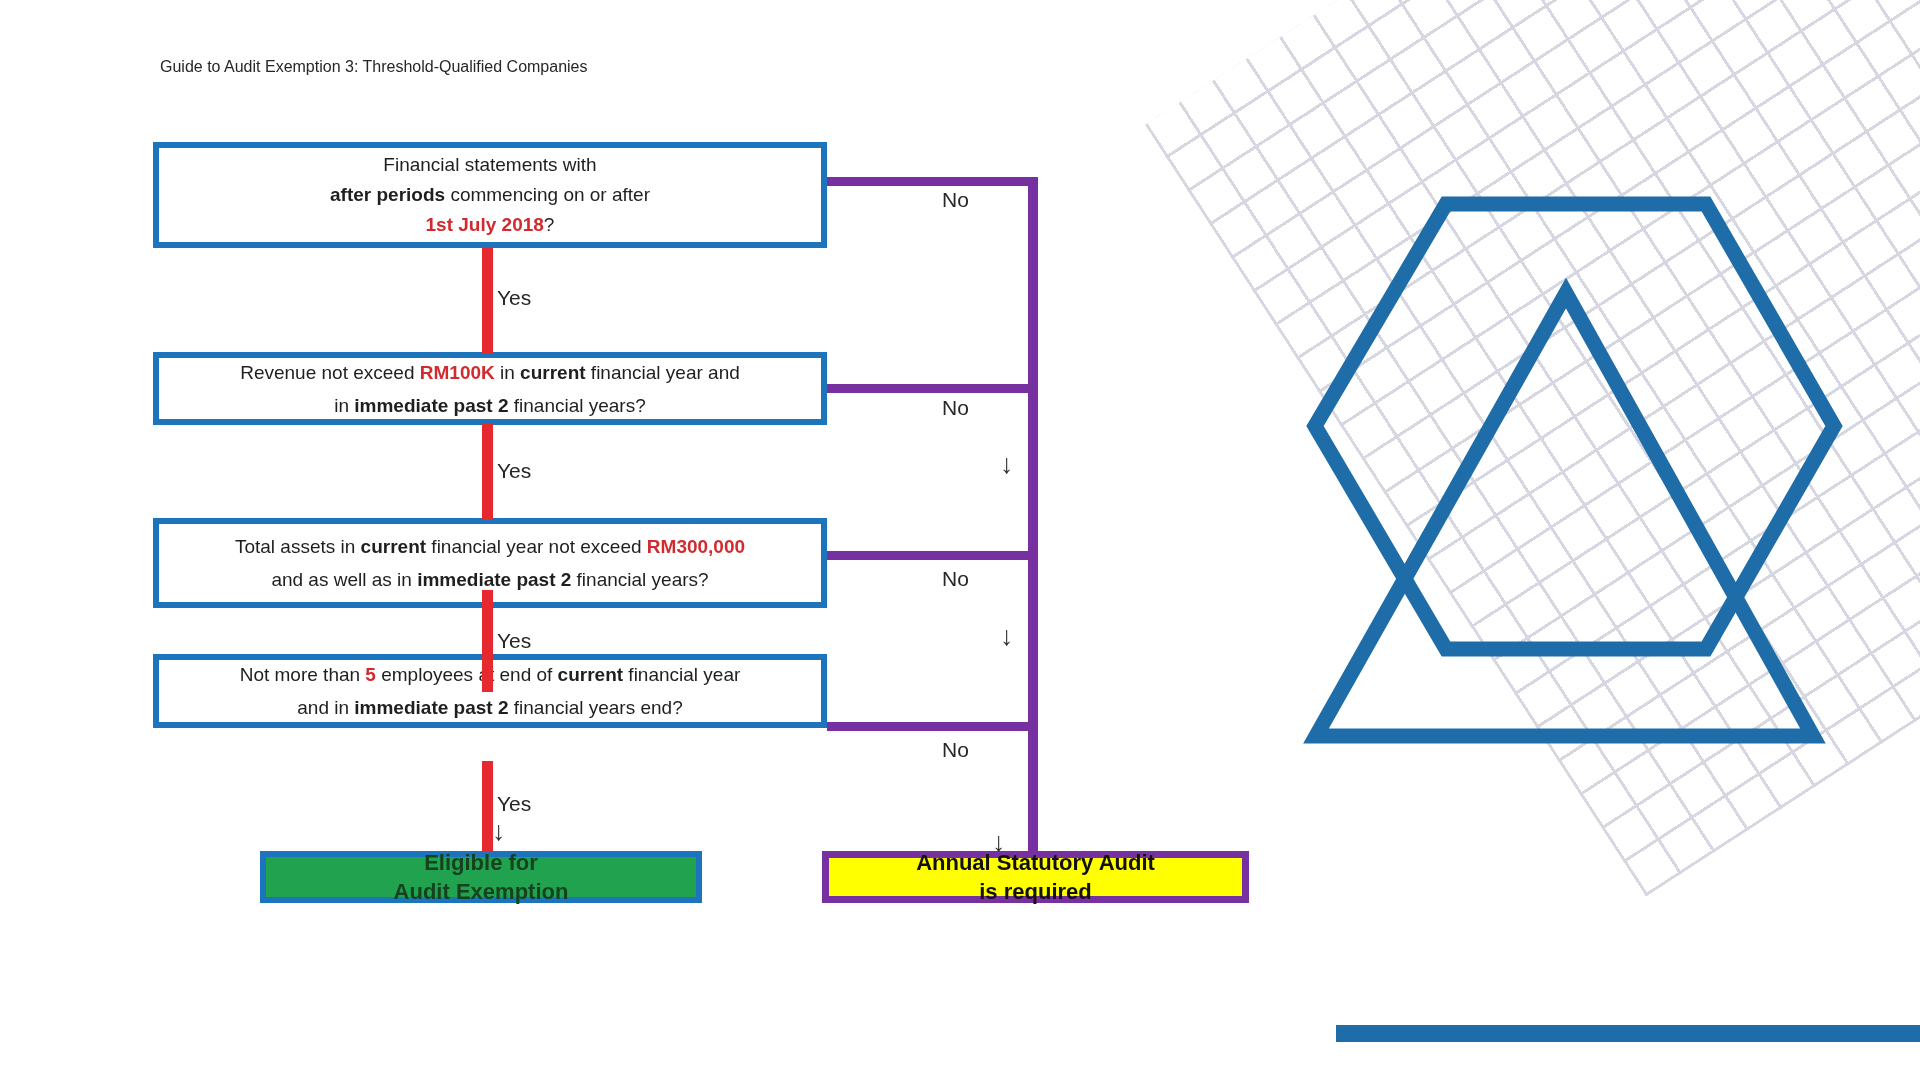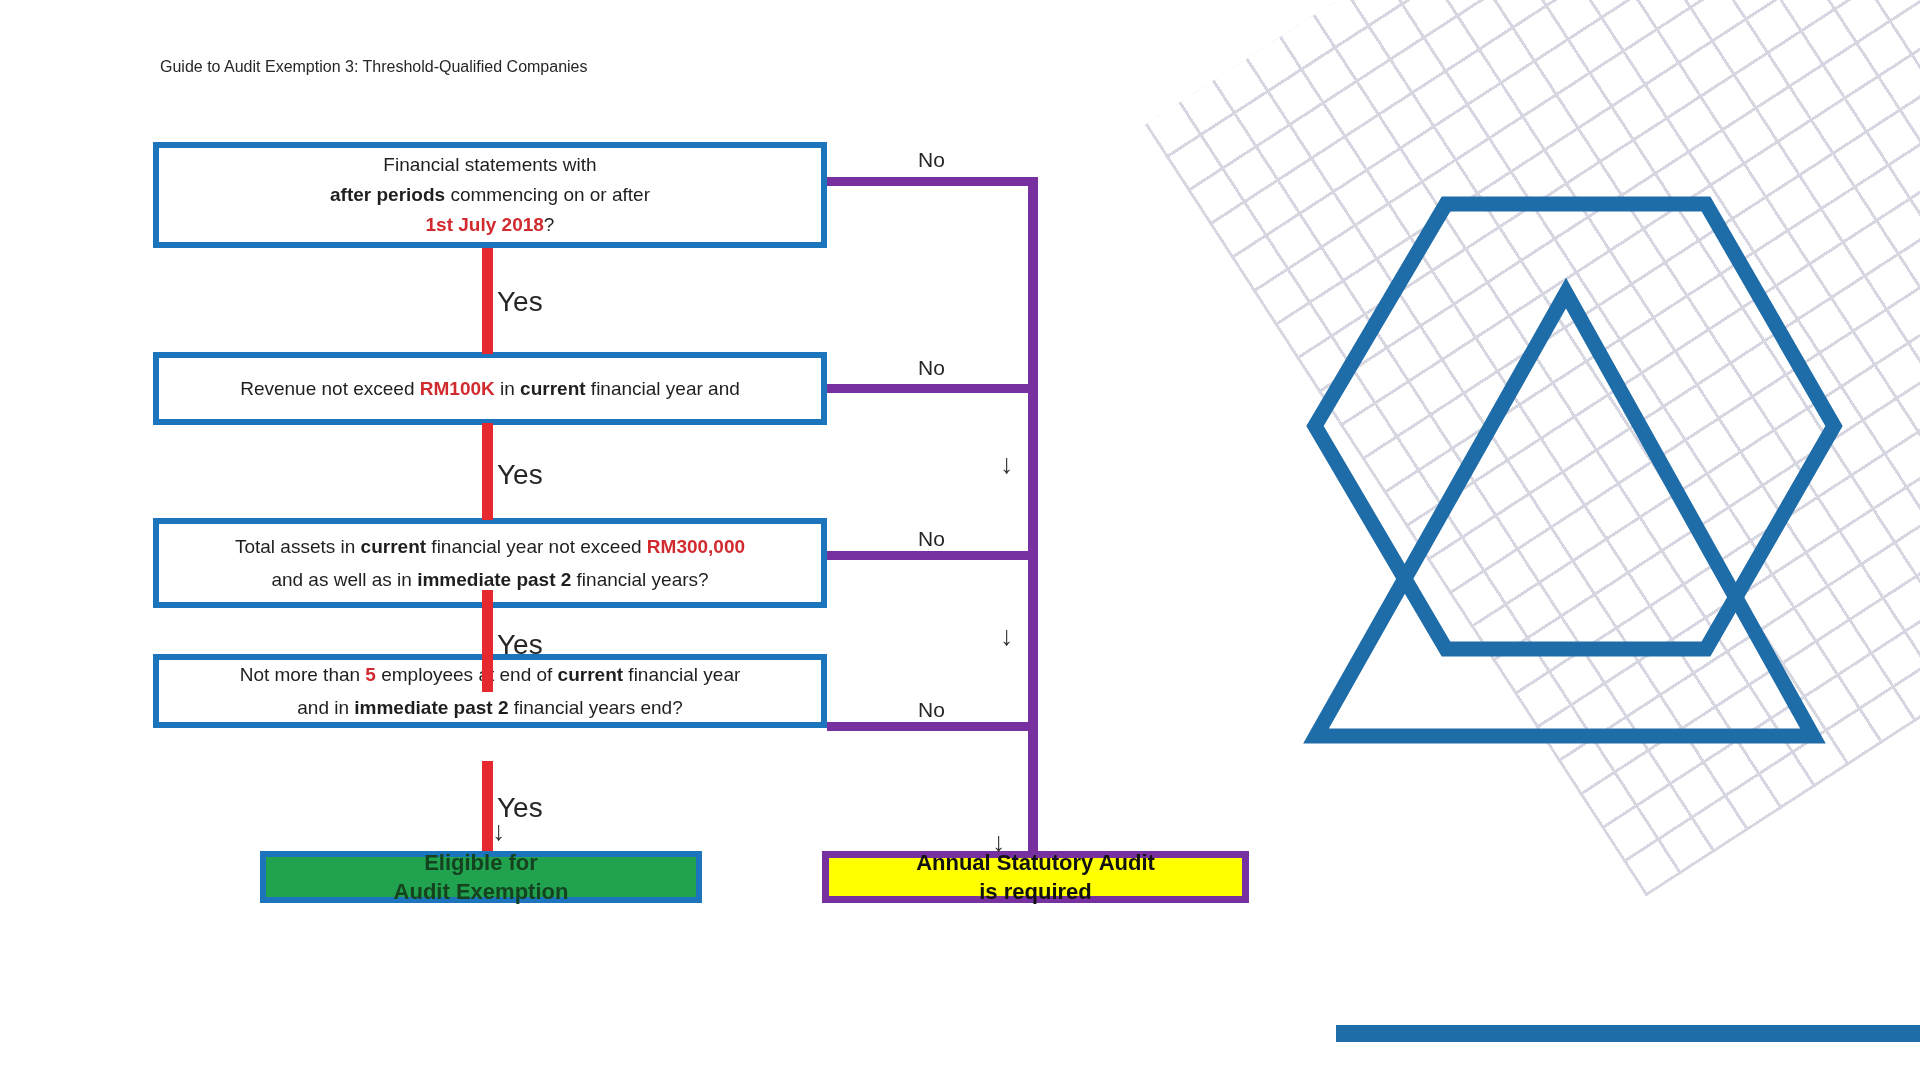--- a/index.html
+++ b/index.html
@@ -51,23 +51,23 @@
   #r1{top:248px;height:106px;}
   #r2{top:423px;height:97px;}
   #r3{top:590px;height:102px;}
   #r4{top:761px;height:92px;}
   .p-h{position:absolute;left:827px;width:211px;height:9px;background:var(--connector-purple);z-index:2;}
   #ph1{top:177px;}
   #ph2{top:384px;}
   #ph3{top:551px;}
   #ph4{top:722px;}
   #p-trunk{position:absolute;left:1028px;top:177px;width:10px;height:674px;background:var(--connector-purple);z-index:2;}
-  .yes{position:absolute;left:497px;font-size:28px;color:#262626;z-index:3;}
+  .yes{position:absolute;left:497px;font-size:21px;color:#262626;z-index:3;}
   #yes1{top:286px;} #yes2{top:459px;} #yes3{top:629px;} #yes4{top:792px;}
-  .no{position:absolute;left:918px;width:75px;text-align:left;font-size:21px;color:#262626;z-index:3;}
+  .no{position:absolute;left:918px;width:75px;text-align:center;font-size:21px;color:#262626;z-index:3;margin-top:40px;}
   #no1{top:148px;} #no2{top:356px;} #no3{top:527px;} #no4{top:698px;}
   .arr{position:absolute;font-size:27px;color:#333;z-index:3;line-height:27px;}
   #arr-yes{left:492px;top:818px;}
   #arr1{left:1000px;top:451px;}
   #arr2{left:1000px;top:623px;}
   #arr3{left:992px;top:829px;}
   .out-box{
     position:absolute;top:851px;height:52px;box-sizing:border-box;
     display:flex;flex-direction:column;justify-content:center;align-items:center;
     text-align:center;font-size:22px;font-weight:700;line-height:29px;z-index:2;
@@ -90,20 +90,21 @@
   <div id="title" class="fc">Guide to Audit Exemption 3: Threshold-Qualified Companies</div>
 
   <div id="q1" class="q-box">
     <div><span>Financial statements with</span></div>
     <div><span class="b">after periods</span><span> commencing on or after</span></div>
     <div><span class="b r">1st July 2018</span><span>?</span></div>
   </div>
 
   <div id="q2" class="q-box">
     <div><span>Revenue not exceed </span><span class="b r">RM100K</span><span> in </span><span class="b">current</span><span> financial year and</span></div>
+    <div><span>in </span><span class="b">immediate past 2</span><span> financial years?</span></div>
   </div>
 
   <div id="q3" class="q-box">
     <div><span>Total assets in </span><span class="b">current</span><span> financial year not exceed </span><span class="b r">RM300,000</span></div>
     <div><span>and as well as in </span><span class="b">immediate past 2</span><span> financial years?</span></div>
   </div>
 
   <div id="q4" class="q-box">
     <div><span>Not more than </span><span class="b r">5</span><span> employees at end of </span><span class="b">current</span><span> financial year</span></div>
     <div><span>and in </span><span class="b">immediate past 2</span><span> financial years end?</span></div>

